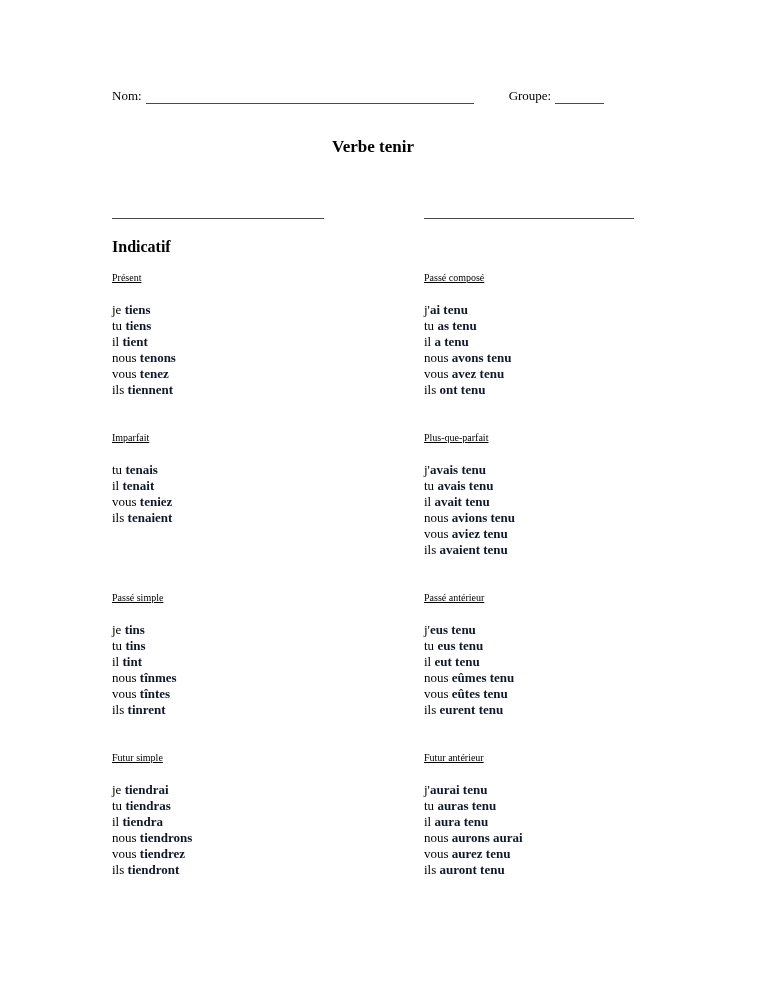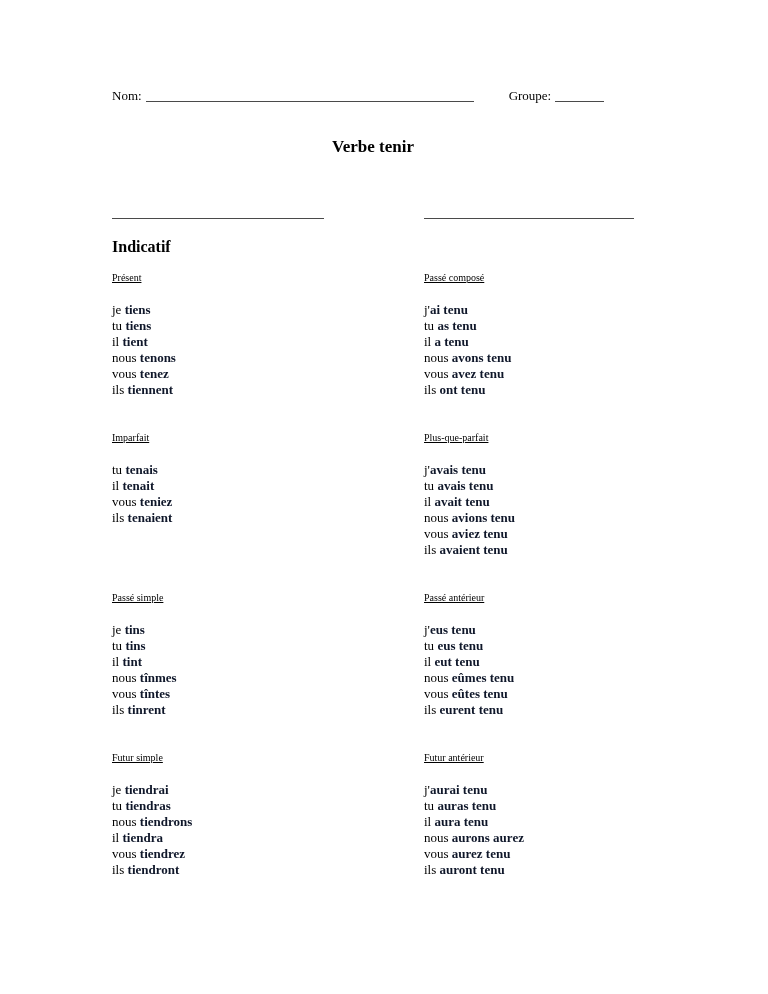--- a/index.html
+++ b/index.html
@@ -7,21 +7,21 @@
   body {
     font-family: "Liberation Serif", "DejaVu Serif", serif;
     font-size: 13px;
     line-height: 16px;
     color: #000000;
   }
   .page { width: 768px; height: 994px; position: relative; }
   .content { position: absolute; left: 112px; top: 88px; width: 522px; }
 
   
-  .nom-row { display: flex; white-space: nowrap; }
+  .nom-row { display: flex; align-items: flex-end; white-space: nowrap; }
   .blank-line { display: inline-block; border-bottom: 1px solid #4a4a4a; height: 14px; }
   .nom-blank { width: 328px; margin-left: 4px; }
   .groupe-label { margin-left: 35px; }
   .groupe-blank { width: 49px; margin-left: 4px; }
 
   
   .title {
     text-align: center;
     font-weight: bold;
     font-size: 17px;
@@ -136,31 +136,31 @@
         <div class="conj-row"><span class="pronoun">il </span><span class="verb">eut tenu</span></div>
         <div class="conj-row"><span class="pronoun">nous </span><span class="verb">eûmes tenu</span></div>
         <div class="conj-row"><span class="pronoun">vous </span><span class="verb">eûtes tenu</span></div>
         <div class="conj-row"><span class="pronoun">ils </span><span class="verb">eurent tenu</span></div>
       </div>
 
       <div class="tense-block">
         <div class="tense-heading">Futur simple</div>
         <div class="conj-row"><span class="pronoun">je </span><span class="verb">tiendrai</span></div>
         <div class="conj-row"><span class="pronoun">tu </span><span class="verb">tiendras</span></div>
+        <div class="conj-row"><span class="pronoun">il </span><span class="verb">tiendra</span></div>
         <div class="conj-row"><span class="pronoun">nous </span><span class="verb">tiendrons</span></div>
-        <div class="conj-row"><span class="pronoun">il </span><span class="verb">tiendra</span></div>
         <div class="conj-row"><span class="pronoun">vous </span><span class="verb">tiendrez</span></div>
         <div class="conj-row"><span class="pronoun">ils </span><span class="verb">tiendront</span></div>
       </div>
 
       <div class="tense-block">
         <div class="tense-heading">Futur antérieur</div>
         <div class="conj-row"><span class="pronoun">j'</span><span class="verb">aurai tenu</span></div>
         <div class="conj-row"><span class="pronoun">tu </span><span class="verb">auras tenu</span></div>
         <div class="conj-row"><span class="pronoun">il </span><span class="verb">aura tenu</span></div>
-        <div class="conj-row"><span class="pronoun">nous </span><span class="verb">aurons aurez</span></div>
+        <div class="conj-row"><span class="pronoun">nous </span><span class="verb">aurons aurai</span></div>
         <div class="conj-row"><span class="pronoun">vous </span><span class="verb">aurez tenu</span></div>
         <div class="conj-row"><span class="pronoun">ils </span><span class="verb">auront tenu</span></div>
       </div>
 
     </div>
   </div>
 </div>
 
 </body></html>

